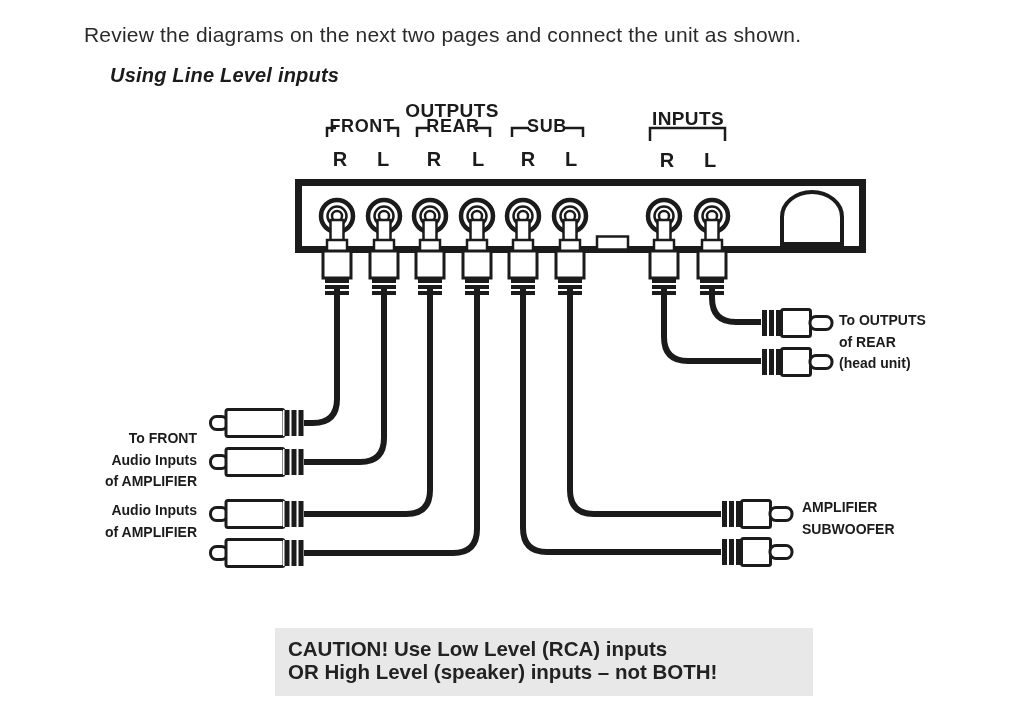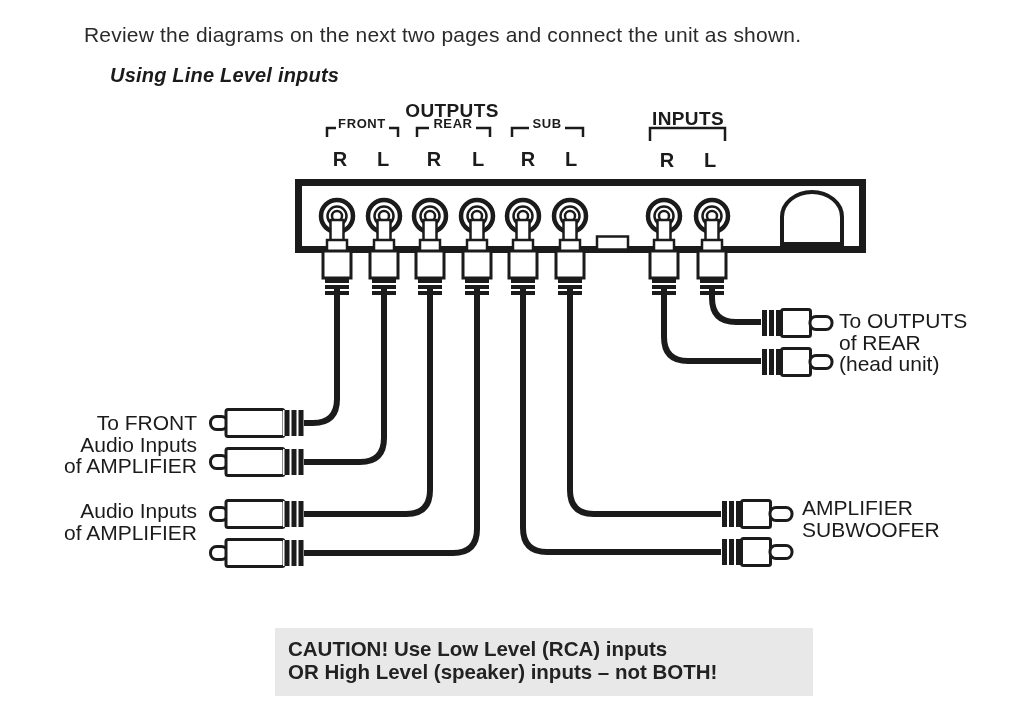--- a/index.html
+++ b/index.html
@@ -5,23 +5,23 @@
   :root { --ink:#1b1b1b; --caution-bg:#e8e8e8; }
   * { box-sizing:border-box; margin:0; padding:0; }
   body { background:#fff; font-family:"Liberation Sans", sans-serif; }
   #page { position:relative; width:1024px; height:701px; background:#ffffff; overflow:hidden; }
   #diagram-svg { position:absolute; left:0; top:0; }
   .abs { position:absolute; color:var(--ink); white-space:nowrap; }
   .ctr { transform:translateX(-50%); }
   .intro { font-size:21px; color:#2a2a2a; letter-spacing:0.2px; }
   .sec-title { font-size:20px; font-weight:bold; font-style:italic; letter-spacing:0.2px; }
   .hdr { font-size:19px; font-weight:bold; letter-spacing:0.4px; }
-  .grp { font-size:13px; font-weight:bold; letter-spacing:0.6px; }
+  .grp { font-size:18px; font-weight:bold; letter-spacing:0.6px; }
   .ch  { font-size:20px; font-weight:bold; }
-  .lbl { font-size:21px; font-weight:normal; line-height:21.5px; }
+  .lbl { font-size:14px; font-weight:bold; line-height:21.5px; }
   .lbl.right { text-align:right; }
   .caution-box { background:var(--caution-bg); padding:9px 0 16px 13px;
                  font-size:20.5px; font-weight:bold; line-height:23px; color:#222; }
   
   .wh   { fill:#ffffff; stroke:var(--ink); }
   .bar  { fill:var(--ink); stroke:none; }
   .msk  { fill:#ffffff; stroke:none; }
   .ln   { fill:none; stroke:var(--ink); stroke-width:2.5; }
   .cable{ fill:none; stroke:var(--ink); stroke-width:6; }
 </style>
@@ -235,21 +235,21 @@
 
   <div class="abs ctr ch" style="left:340px; top:148px;">R</div>
   <div class="abs ctr ch" style="left:383px; top:148px;">L</div>
   <div class="abs ctr ch" style="left:434px; top:148px;">R</div>
   <div class="abs ctr ch" style="left:478px; top:148px;">L</div>
   <div class="abs ctr ch" style="left:528px; top:148px;">R</div>
   <div class="abs ctr ch" style="left:571px; top:148px;">L</div>
   <div class="abs ctr ch" style="left:667px; top:149px;">R</div>
   <div class="abs ctr ch" style="left:710px; top:149px;">L</div>
 
-  <div class="abs lbl right" style="left:57px; top:412px; width:140px;">
+  <div class="abs lbl right" style="left:57px; top:428px; width:140px;">
     <div>To FRONT</div>
     <div>Audio Inputs</div>
     <div>of AMPLIFIER</div>
   </div>
   <div class="abs lbl right" style="left:57px; top:500px; width:140px;">
     <div>Audio Inputs</div>
     <div>of AMPLIFIER</div>
   </div>
   <div class="abs lbl" style="left:839px; top:310px;">
     <div>To OUTPUTS</div>

